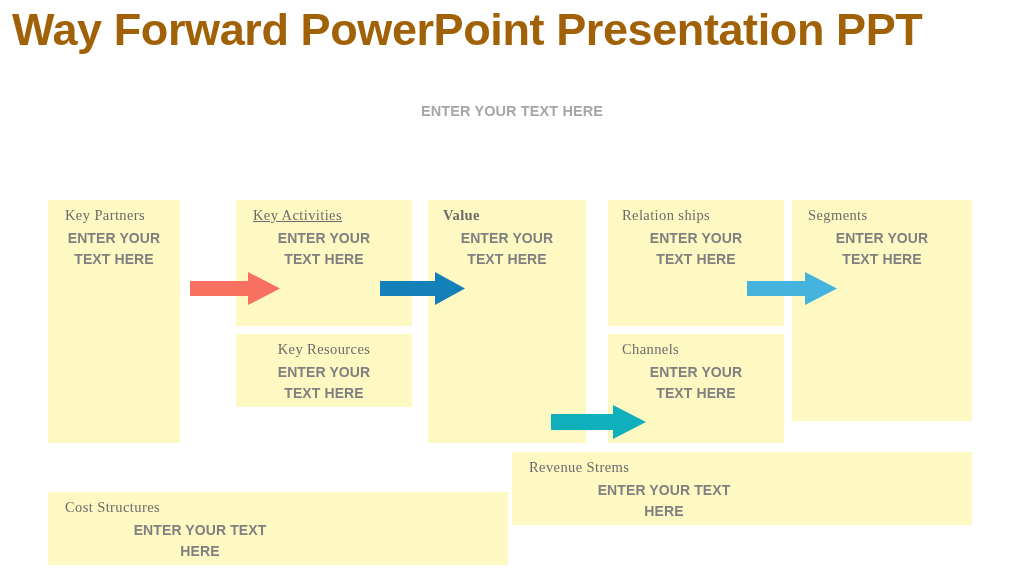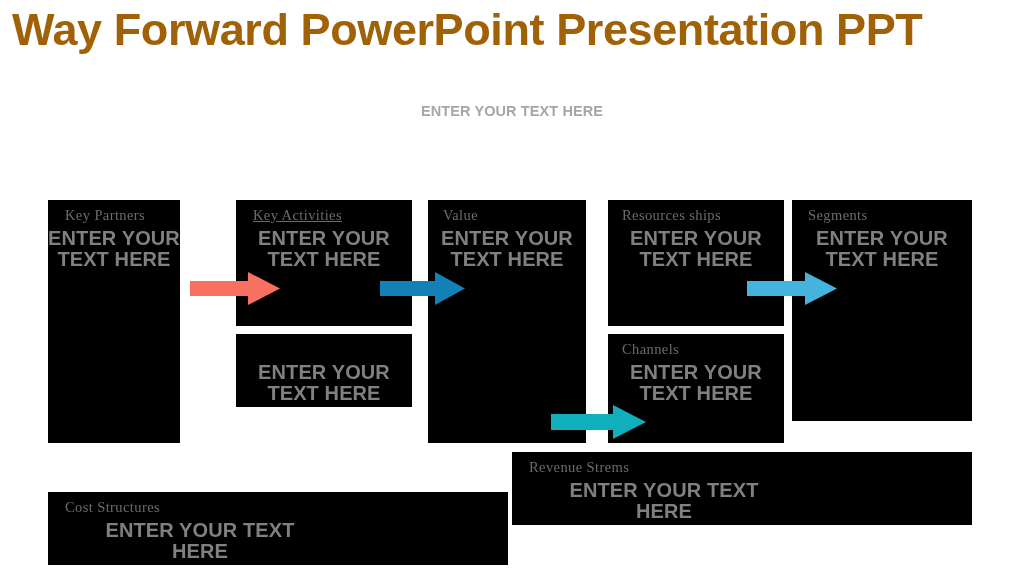--- a/index.html
+++ b/index.html
@@ -51,33 +51,33 @@
     font-size: 14.5px;
     font-weight: bold;
     letter-spacing: 0.1px;
     color: #a6a6a6;
     font-family: "Liberation Sans", "DejaVu Sans", sans-serif;
   }
 
   
   .panel {
     position: absolute;
-    background: #000000;
+    background: #fef9c3;
     box-sizing: border-box;
   }
   .panel-head {
     font-size: 14.5px;
     font-weight: normal;
     color: #6b6b6b;
     letter-spacing: 0.4px;
     font-family: "Liberation Serif", "DejaVu Serif", serif;
     white-space: nowrap;
   }
   .panel-body {
-    font-size: 20px;
+    font-size: 14px;
     font-weight: bold;
     color: #808080;
     line-height: 21px;
     letter-spacing: 0.1px;
     font-family: "Liberation Sans", "DejaVu Sans", sans-serif;
     white-space: pre-line;
   }
 
   
   #panel-key-partners   { left: 48px;  top: 200px; width: 132px; height: 243px; }
@@ -96,21 +96,21 @@
 
   #panel-key-partners   .panel-head { left: 17px; top: 7px; }
   #panel-key-partners   .panel-body { left: 0;  top: 28px; width: 100%; text-align: center; }
 
   #panel-key-activities .panel-head { left: 17px; top: 7px; text-decoration: underline; }
   #panel-key-activities .panel-body { left: 0;  top: 28px; width: 100%; text-align: center; }
 
   #panel-key-resources  .panel-head { left: 0;  top: 7px; width: 100%; text-align: center; }
   #panel-key-resources  .panel-body { left: 0;  top: 28px; width: 100%; text-align: center; }
 
-  #panel-value          .panel-head { left: 15px; top: 7px; }
+  #panel-value          .panel-head { left: 15px; top: 7px; font-weight: bold; }
   #panel-value          .panel-body { left: 0;  top: 28px; width: 100%; text-align: center; }
 
   #panel-relationships  .panel-head { left: 14px; top: 7px; }
   #panel-relationships  .panel-body { left: 0;  top: 28px; width: 100%; text-align: center; }
 
   #panel-channels       .panel-head { left: 14px; top: 7px; }
   #panel-channels       .panel-body { left: 0;  top: 28px; width: 100%; text-align: center; }
 
   #panel-segments       .panel-head { left: 16px; top: 7px; }
   #panel-segments       .panel-body { left: 0;  top: 28px; width: 100%; text-align: center; }
@@ -146,32 +146,33 @@
 TEXT HERE</div>
   </div>
 
   <div class="panel" id="panel-key-activities">
     <div class="panel-head">Key Activities</div>
     <div class="panel-body">ENTER YOUR
 TEXT HERE</div>
   </div>
 
   <div class="panel" id="panel-key-resources">
+    <div class="panel-head">Key Resources</div>
     <div class="panel-body">ENTER YOUR
 TEXT HERE</div>
   </div>
 
   <div class="panel" id="panel-value">
     <div class="panel-head">Value</div>
     <div class="panel-body">ENTER YOUR
 TEXT HERE</div>
   </div>
 
   <div class="panel" id="panel-relationships">
-    <div class="panel-head">Resources ships</div>
+    <div class="panel-head">Relation ships</div>
     <div class="panel-body">ENTER YOUR
 TEXT HERE</div>
   </div>
 
   <div class="panel" id="panel-channels">
     <div class="panel-head">Channels</div>
     <div class="panel-body">ENTER YOUR
 TEXT HERE</div>
   </div>
 

